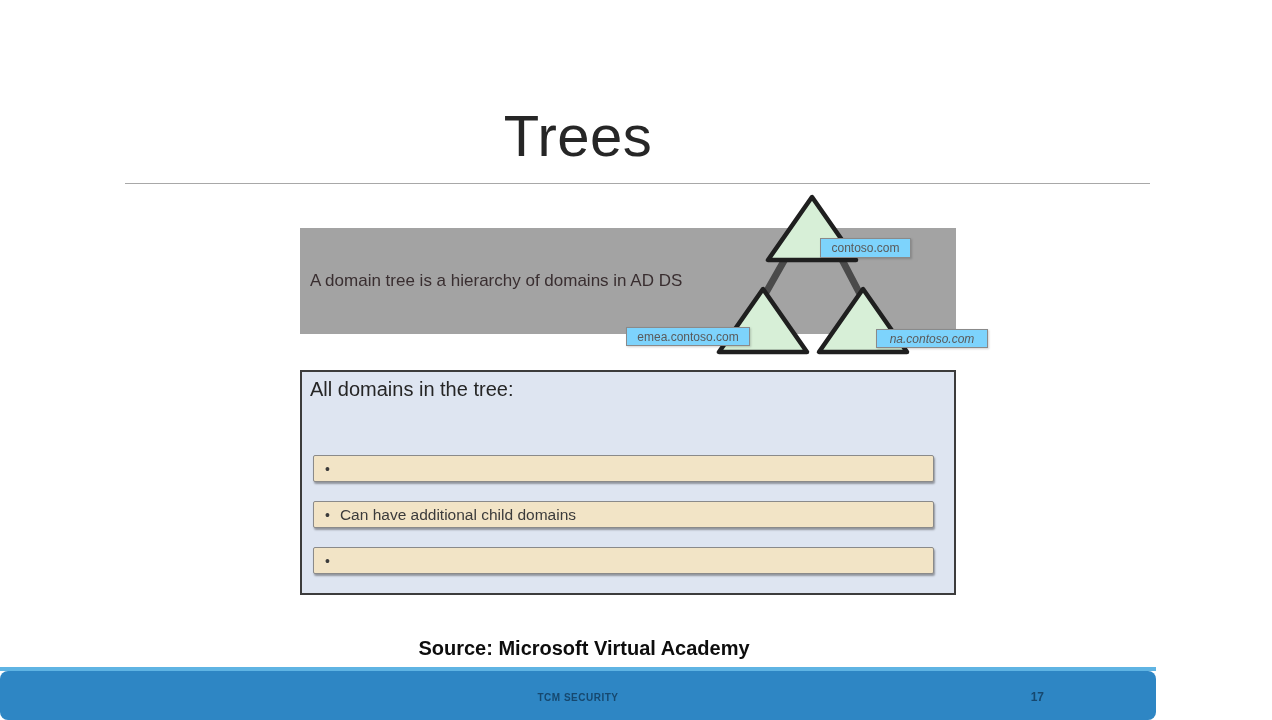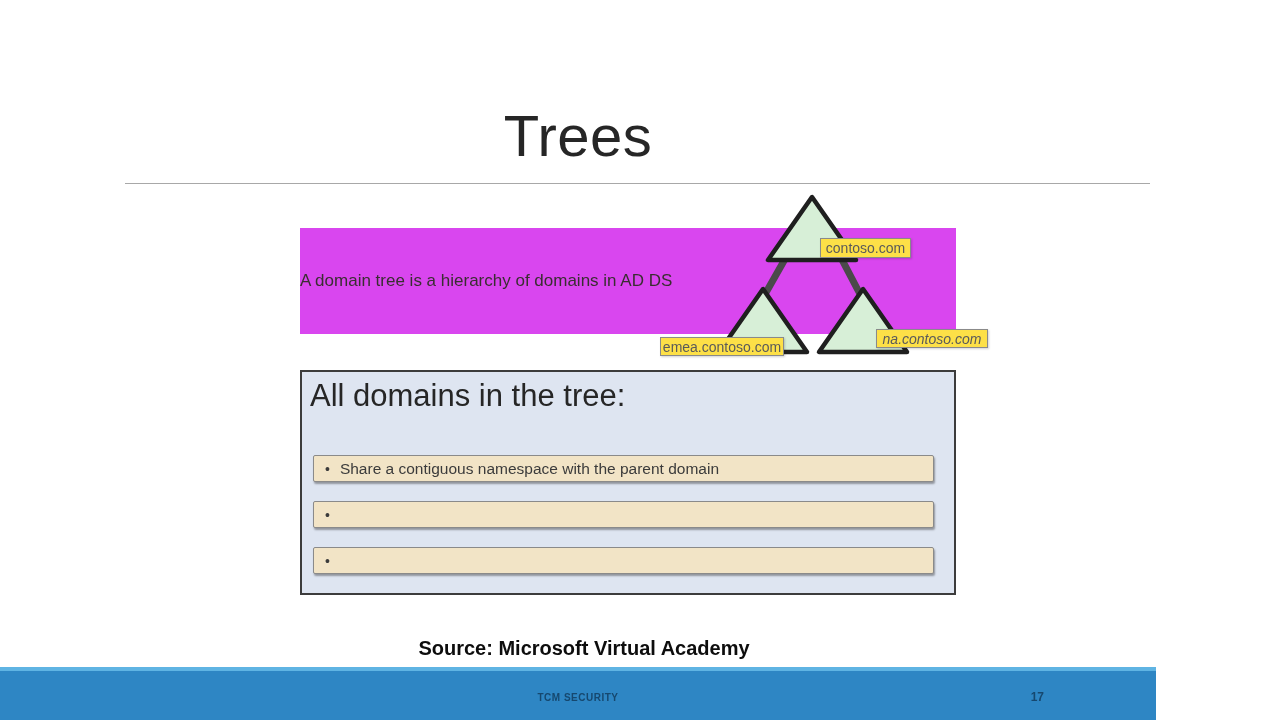--- a/index.html
+++ b/index.html
@@ -35,69 +35,70 @@
     border-top: 1.5px solid #a8a8a8;
   }
 
   
   .definition-box {
     position: absolute;
     left: 300px;
     top: 228px;
     width: 656px;
     height: 106px;
-    background: #d946ef;
+    background: #a3a3a3;
     display: flex;
     align-items: center;
+    padding-left: 10px;
   }
   .definition-text {
     font-size: 17px;
     color: #392e30;
   }
 
   
   .tree-svg {
     position: absolute;
     left: 600px;
     top: 185px;
     width: 420px;
     height: 180px;
   }
 
   .domain-label {
     position: absolute;
-    background: #fde047;
+    background: #7dd3fc;
     border: 1.5px solid #8a8a8a;
     color: #5a5a5a;
-    font-size: 14px;
+    font-size: 12px;
     display: flex;
     align-items: center;
     justify-content: center;
     white-space: nowrap;
     box-shadow: 1px 1px 2px rgba(0,0,0,0.18);
   }
   .label-root  { left: 820px; top: 238px; width: 91px;  height: 20px; }
-  .label-left  { left: 626px; top: 337px; width: 124px; height: 19px; margin-left: 34px; }
+  .label-left  { left: 626px; top: 327px; width: 124px; height: 19px; }
   .label-right { left: 876px; top: 329px; width: 112px; height: 19px; font-style: italic; }
 
   
   .domains-box {
     position: absolute;
     left: 300px;
     top: 370px;
     width: 656px;
     height: 225px;
     background: #dee5f1;
     border: 2px solid #3c3c3c;
   }
   .domains-heading {
     position: absolute;
     left: 8px;
     top: 6px;
-    font-size: 31px;
+    font-size: 20px;
     font-weight: 400;
     color: #262626;
   }
   .bullet-row {
     position: absolute;
     left: 11px;
     width: 621px;
     height: 27px;
     background: #f2e4c6;
     border: 1.5px solid #8a8a8a;
@@ -141,20 +142,21 @@
     height: 4px;
     background: #5fb4e3;
   }
   .footer-bar {
     position: absolute;
     left: 0;
     top: 671px;
     width: 100%;
     height: 49px;
     background: #2e86c4;
+    border-radius: 8px;
   }
   .footer-company {
     position: absolute;
     top: 21px;
     left: 0;
     width: 100%;
     text-align: center;
     font-size: 10px;
     font-weight: 700;
     letter-spacing: 0.5px;
@@ -191,24 +193,24 @@
 
   <div class="domain-label label-root">contoso.com</div>
   <div class="domain-label label-left">emea.contoso.com</div>
   <div class="domain-label label-right">na.contoso.com</div>
 
   <div class="domains-box">
     <div class="domains-heading">All domains in the tree:</div>
 
     <div class="bullet-row bullet-row-1">
       <span class="bullet-glyph">•</span>
-      <span class="bullet-text">Share a contiguous namespace with the parent domain</span>
     </div>
     <div class="bullet-row bullet-row-2">
       <span class="bullet-glyph">•</span>
+      <span class="bullet-text">Can have additional child domains</span>
     </div>
     <div class="bullet-row bullet-row-3">
       <span class="bullet-glyph">•</span>
     </div>
   </div>
 
   <div class="source-caption">Source: Microsoft Virtual Academy</div>
 
   <div class="footer-accent-line"></div>
   <div class="footer-bar">

